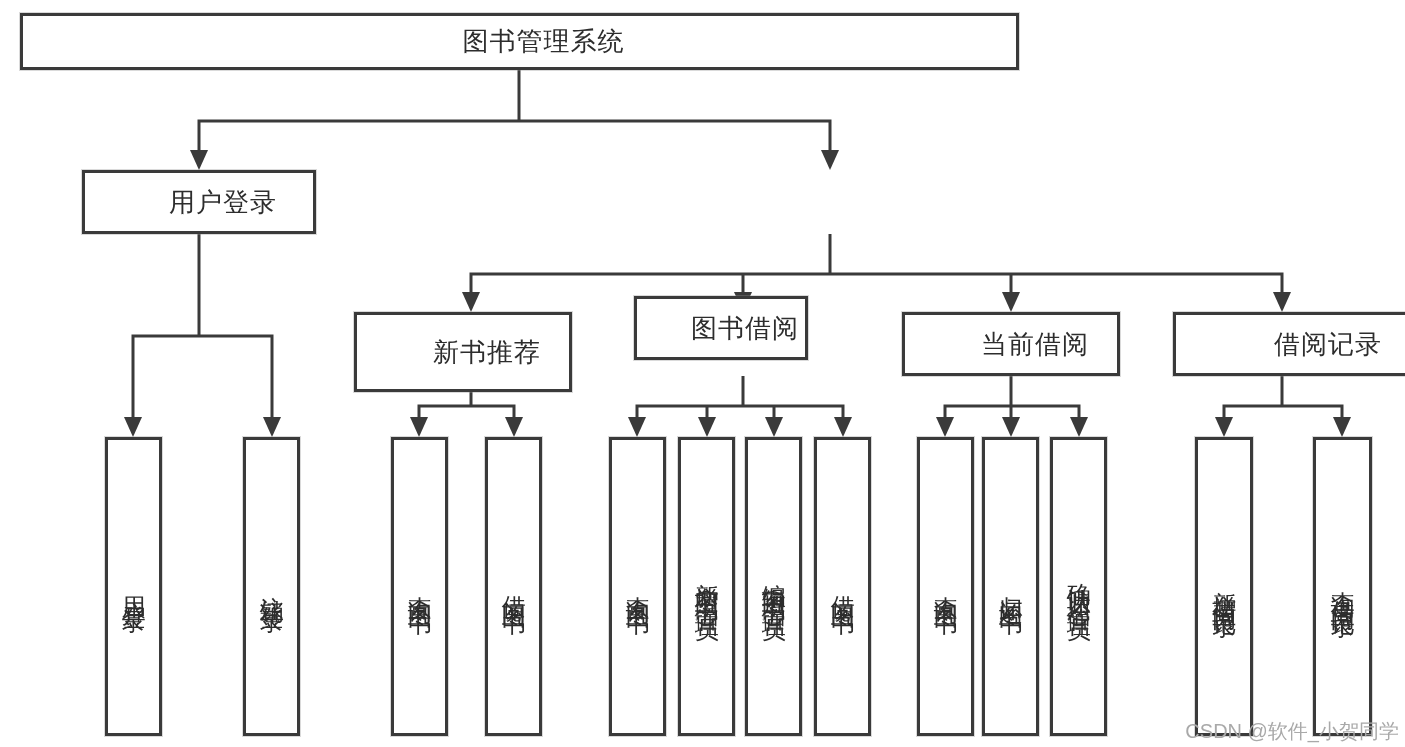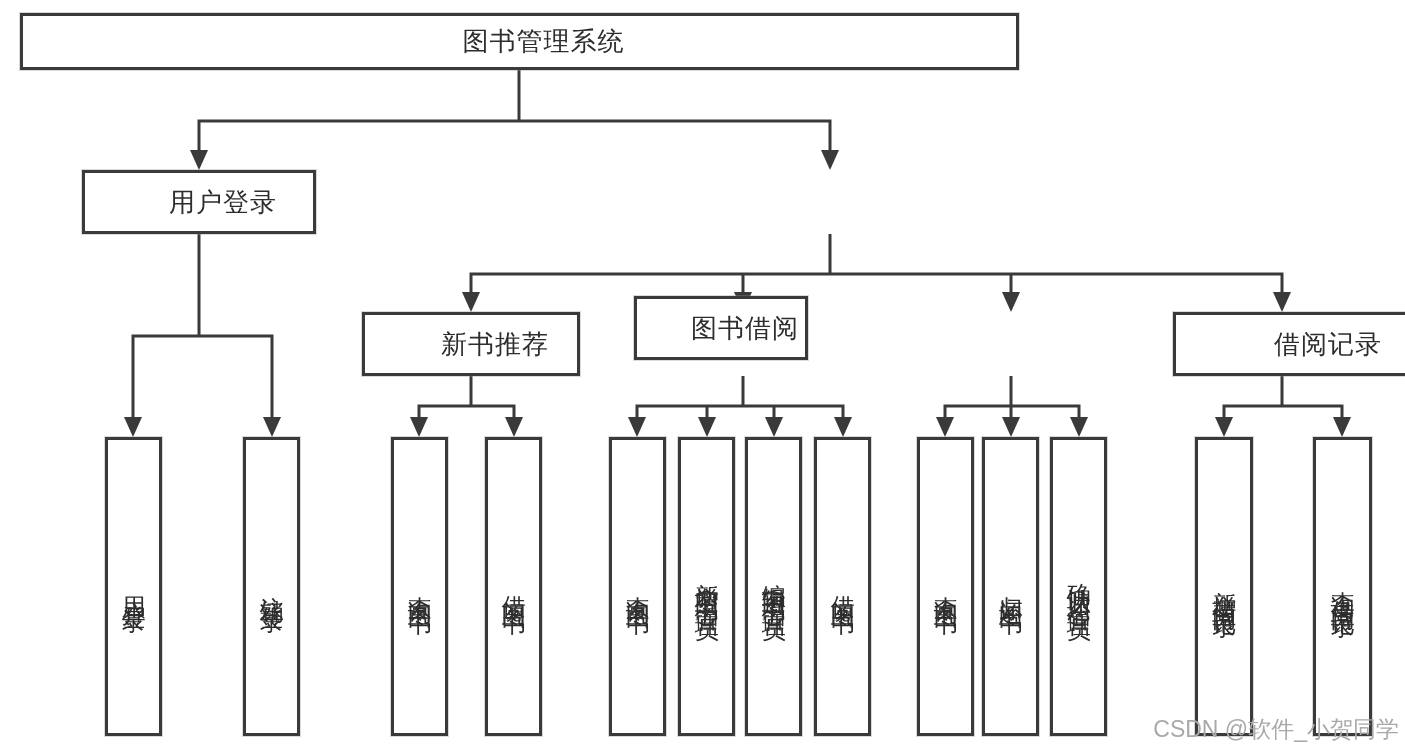--- a/index.html
+++ b/index.html
@@ -33,21 +33,21 @@
     writing-mode:vertical-rl;
     text-orientation:mixed;
     font-size:24px;
     letter-spacing:5px;
     line-height:1.1;
     color:var(--text);
   }
   .watermark{
     position:absolute;
     right:6px;bottom:2px;
-    font-size:23px;
+    font-size:20px;
     color:var(--watermark);
     z-index:5;
     white-space:nowrap;
   }
 </style>
 </head>
 <body>
 
 <div class="canvas">
 
@@ -95,25 +95,28 @@
   </svg>
 
   <div class="node hnode" style="left:20px;top:13px;width:999px;height:57px">
     <span>图书管理系统</span>
   </div>
 
   <div class="node hnode" style="left:82px;top:170px;width:234px;height:64px">
     <span>用户登录</span>
   </div>
 
-  <div class="node hnode" style="left:362px;top:312px;width:218px;height:64px">
+  <div class="node hnode" style="left:354px;top:312px;width:218px;height:80px">
     <span>新书推荐</span>
   </div>
   <div class="node hnode" style="left:634px;top:296px;width:174px;height:64px">
     <span>图书借阅</span>
+  </div>
+  <div class="node hnode" style="left:902px;top:312px;width:218px;height:64px">
+    <span>当前借阅</span>
   </div>
   <div class="node hnode" style="left:1173px;top:312px;width:262px;height:64px">
     <span>借阅记录</span>
   </div>
 
   <div class="node vnode" style="left:105px">
     <span class="vtext">用户登录</span>
   </div>
   <div class="node vnode" style="left:243px">
     <span class="vtext">注销登录</span>

